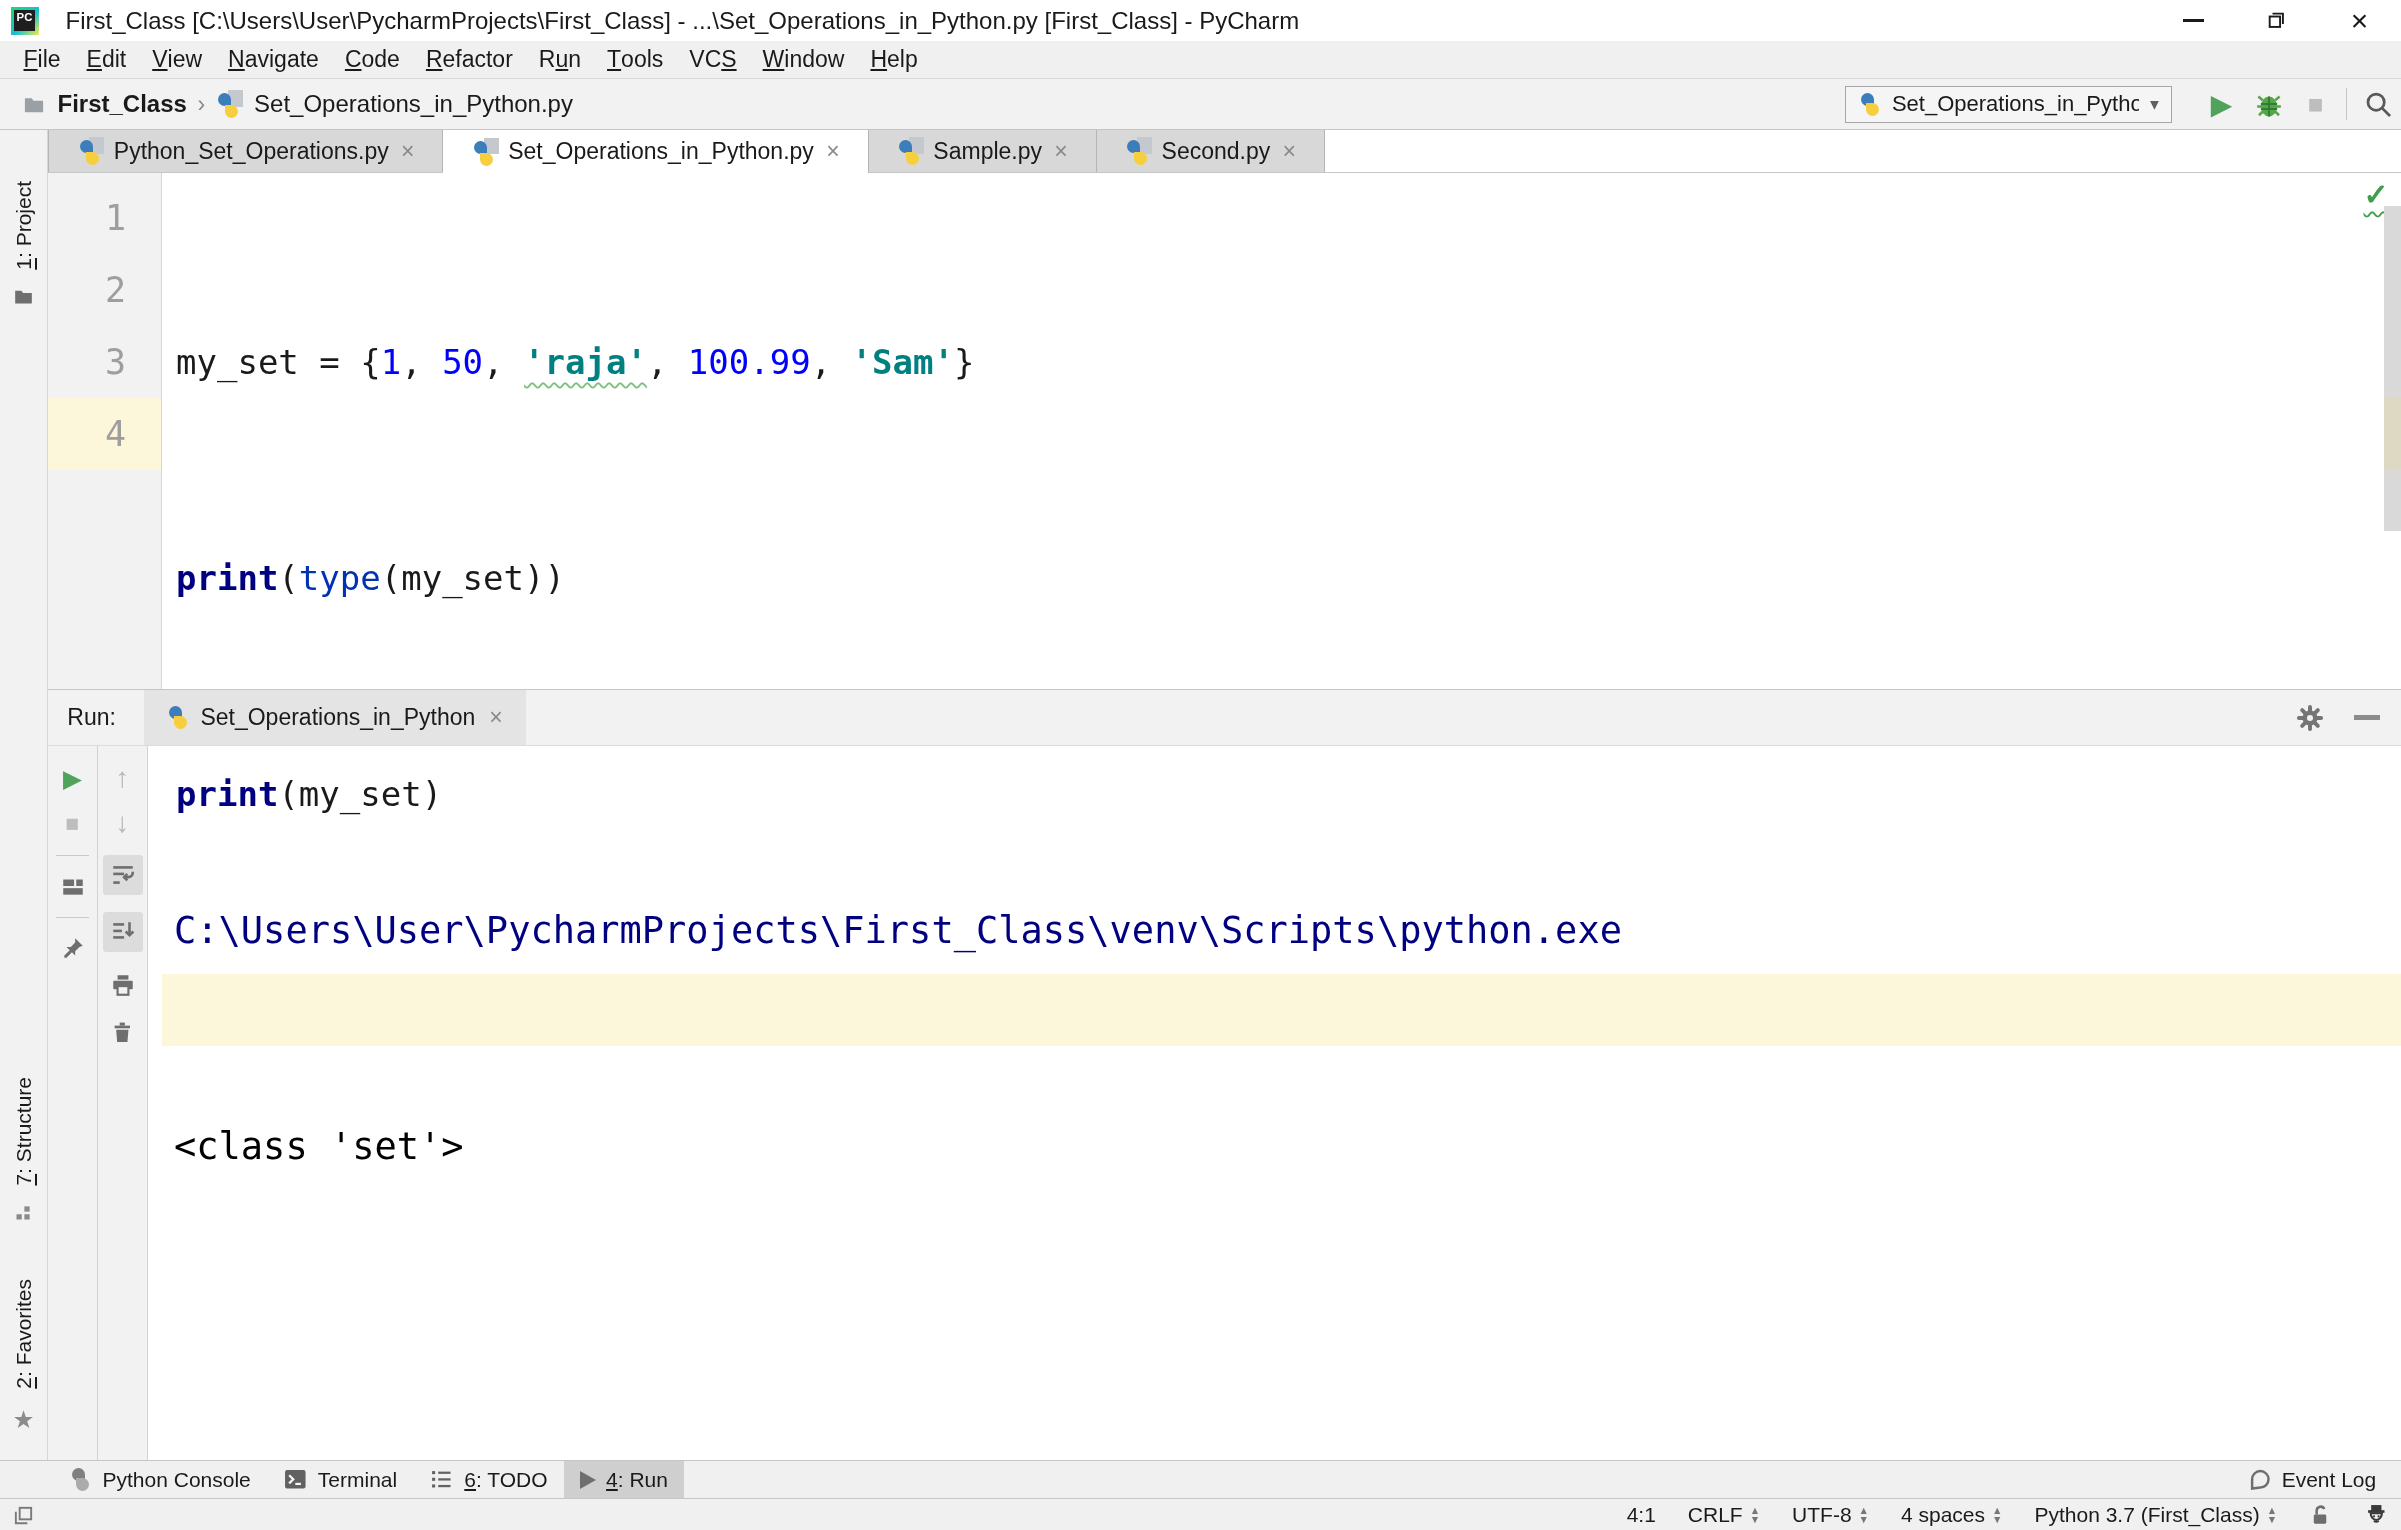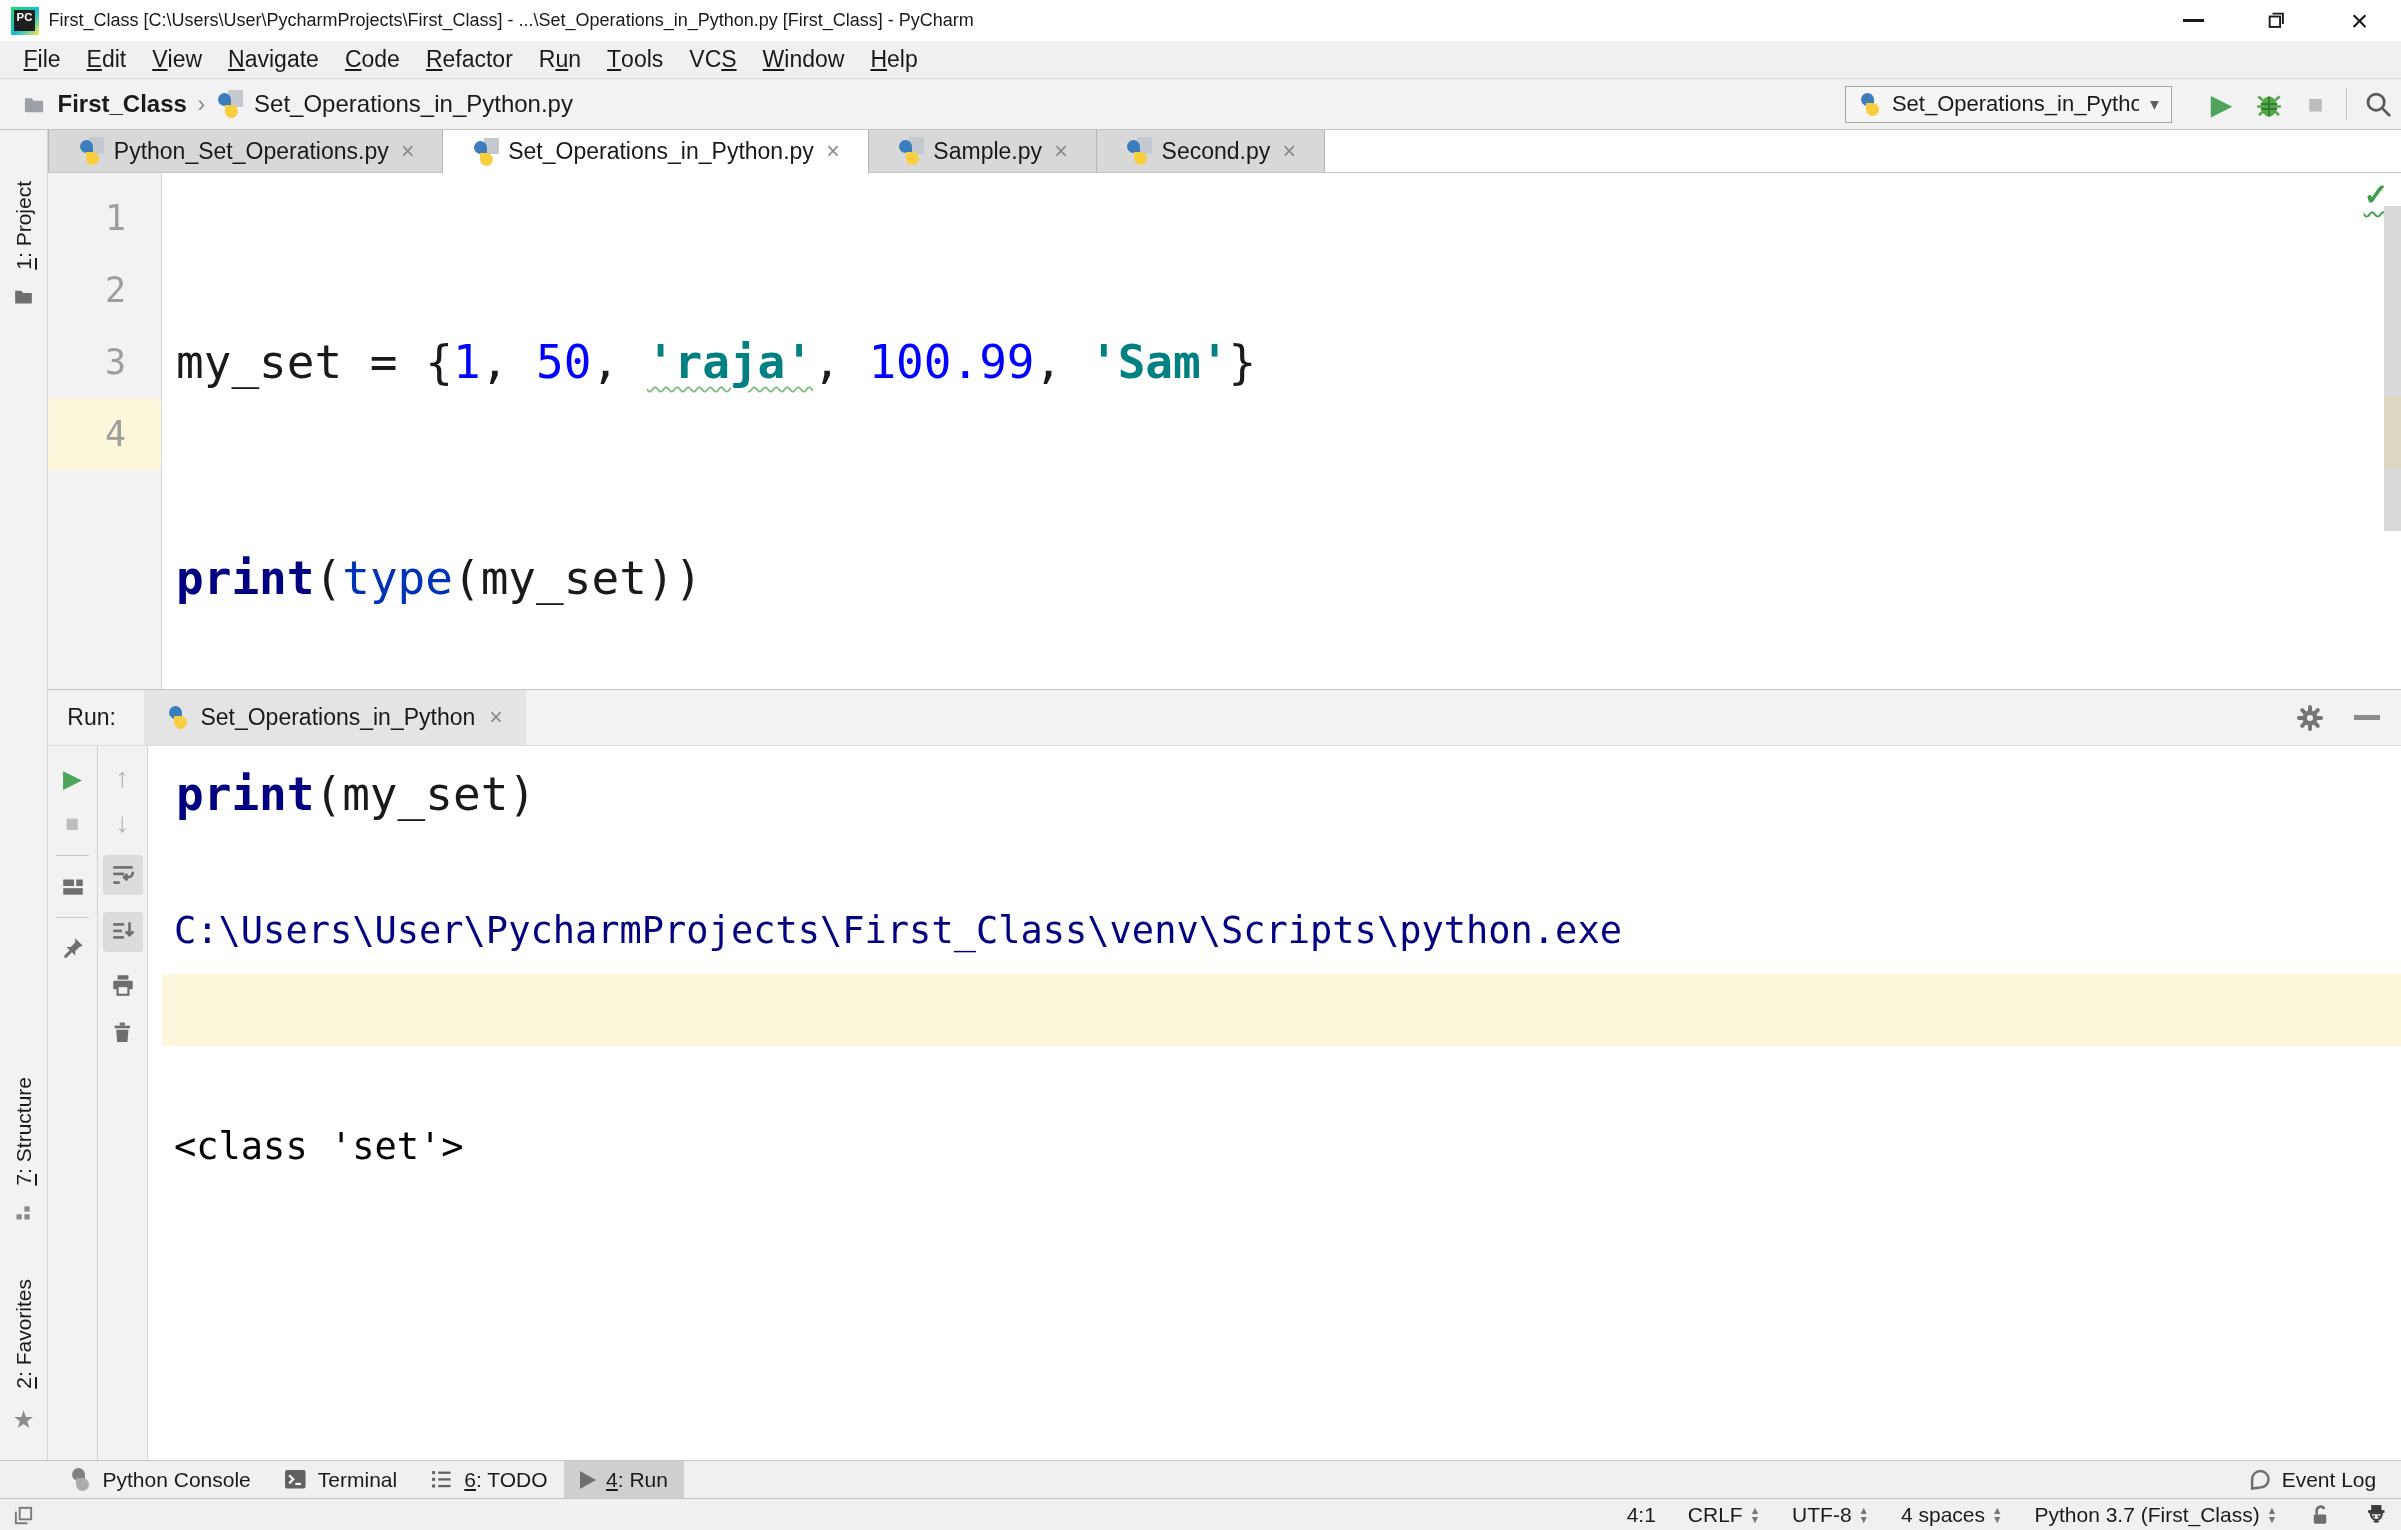--- a/index.html
+++ b/index.html
@@ -8,21 +8,21 @@
     font-family:"Liberation Sans", sans-serif;
     background:#ffffff; color:#1a1a1a;
     display:flex; flex-direction:column;
   }
   
   .titlebar { height:41px; background:#ffffff; display:flex; align-items:center; position:relative; flex:0 0 auto; }
   .pc-logo { width:28px; height:28px; margin-left:10.5px; position:relative; flex:0 0 auto;
     background:linear-gradient(135deg,#1bd96a,#13c2d6 55%,#f5e94d); }
   .pc-logo-inner { position:absolute; inset:3.5px; background:#1e1e1e; color:#fff;
     font-size:11.4px; font-weight:bold; line-height:11.4px; padding:1.8px 0 0 2.6px; }
-  .title-text { margin-left:10px; font-size:18px; white-space:nowrap; }
+  .title-text { margin-left:27px; font-size:24px; white-space:nowrap; }
   .win-controls { position:absolute; right:0; top:0; height:41px; display:flex; }
   .win-btn { width:83px; height:41px; display:flex; align-items:center; justify-content:center; }
   .min-bar { width:21px; height:2.6px; background:#1a1a1a; }
   .close-glyph { font-size:30px; font-weight:normal; line-height:30px; }
   
   .menubar { height:38px; background:#f0f0f0; border-bottom:0.9px solid #d8d8d8;
     display:flex; align-items:center; padding-left:10.5px; font-size:23px; flex:0 0 auto; }
   .menu-item { padding:0 13px; height:100%; display:flex; align-items:center; white-space:pre; }
   .mn { text-decoration:underline; }
   
@@ -68,21 +68,21 @@
   .tab:first-child { border-left:0.9px solid #b5b5b5; }
   .tab.active { height:43px; background:#ffffff; margin-bottom:-0.9px; }
   .tab-close { color:#8a8a8a; font-size:23px; margin-left:3.5px; }
   
   .editor { height:516px; display:flex; position:relative; background:#ffffff; flex:0 0 auto; }
   .gutter { width:114px; background:#f2f2f2; border-right:0.9px solid #d6d6d6; padding-top:8.8px;
     font-family:"DejaVu Sans Mono", monospace; font-size:35px; color:#9e9e9e; text-align:right; }
   .gl { height:72px; line-height:72px; padding-right:35px; }
   .caret-bg { background:#fcf6db; }
   .code { flex:1; padding-top:8.8px; font-family:"DejaVu Sans Mono", monospace;
-    font-size:46px; line-height:72px; white-space:pre; }
+    font-size:34px; line-height:72px; white-space:pre; }
   .cl { height:72px; padding-left:14px; }
   .tok-num { color:#0000ff; }
   .tok-str { color:#008080; font-weight:bold; }
   .tok-kw  { color:#000080; font-weight:bold; }
   .tok-fn  { color:#0033b3; }
   .typo { text-decoration:underline wavy #7fbf7f 1.8px; text-underline-offset:8px; }
   .editor-check { position:absolute; top:3.5px; right:12.3px; color:#3f9e4d; font-size:30px; font-weight:bold;
     text-decoration:underline wavy #3f9e4d 1.8px; text-underline-offset:6.1px; }
   .editor-scrollbar { position:absolute; top:33px; right:0; width:16.7px; height:325px; background:#d9d9d9; }
   .sb-caret { position:absolute; top:191px; left:0; width:100%; height:72px; background:#ded9c3; }

